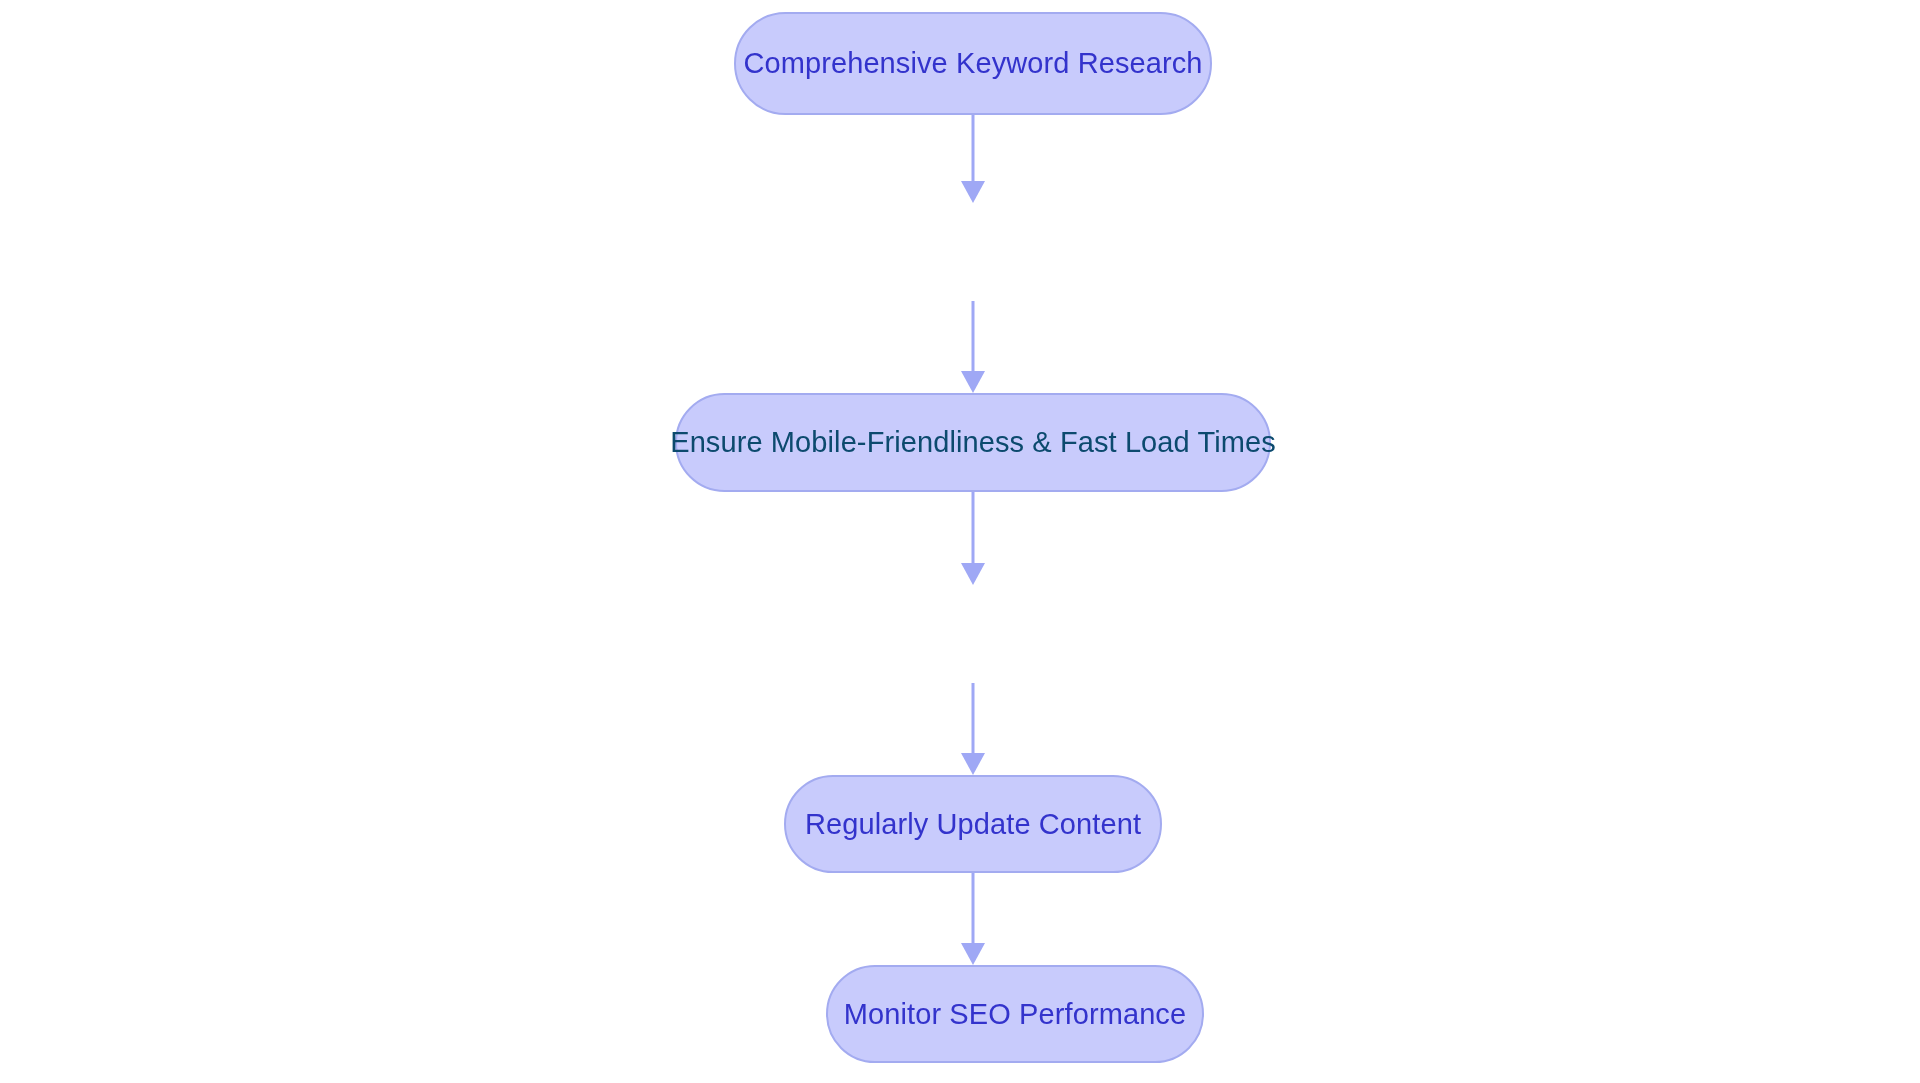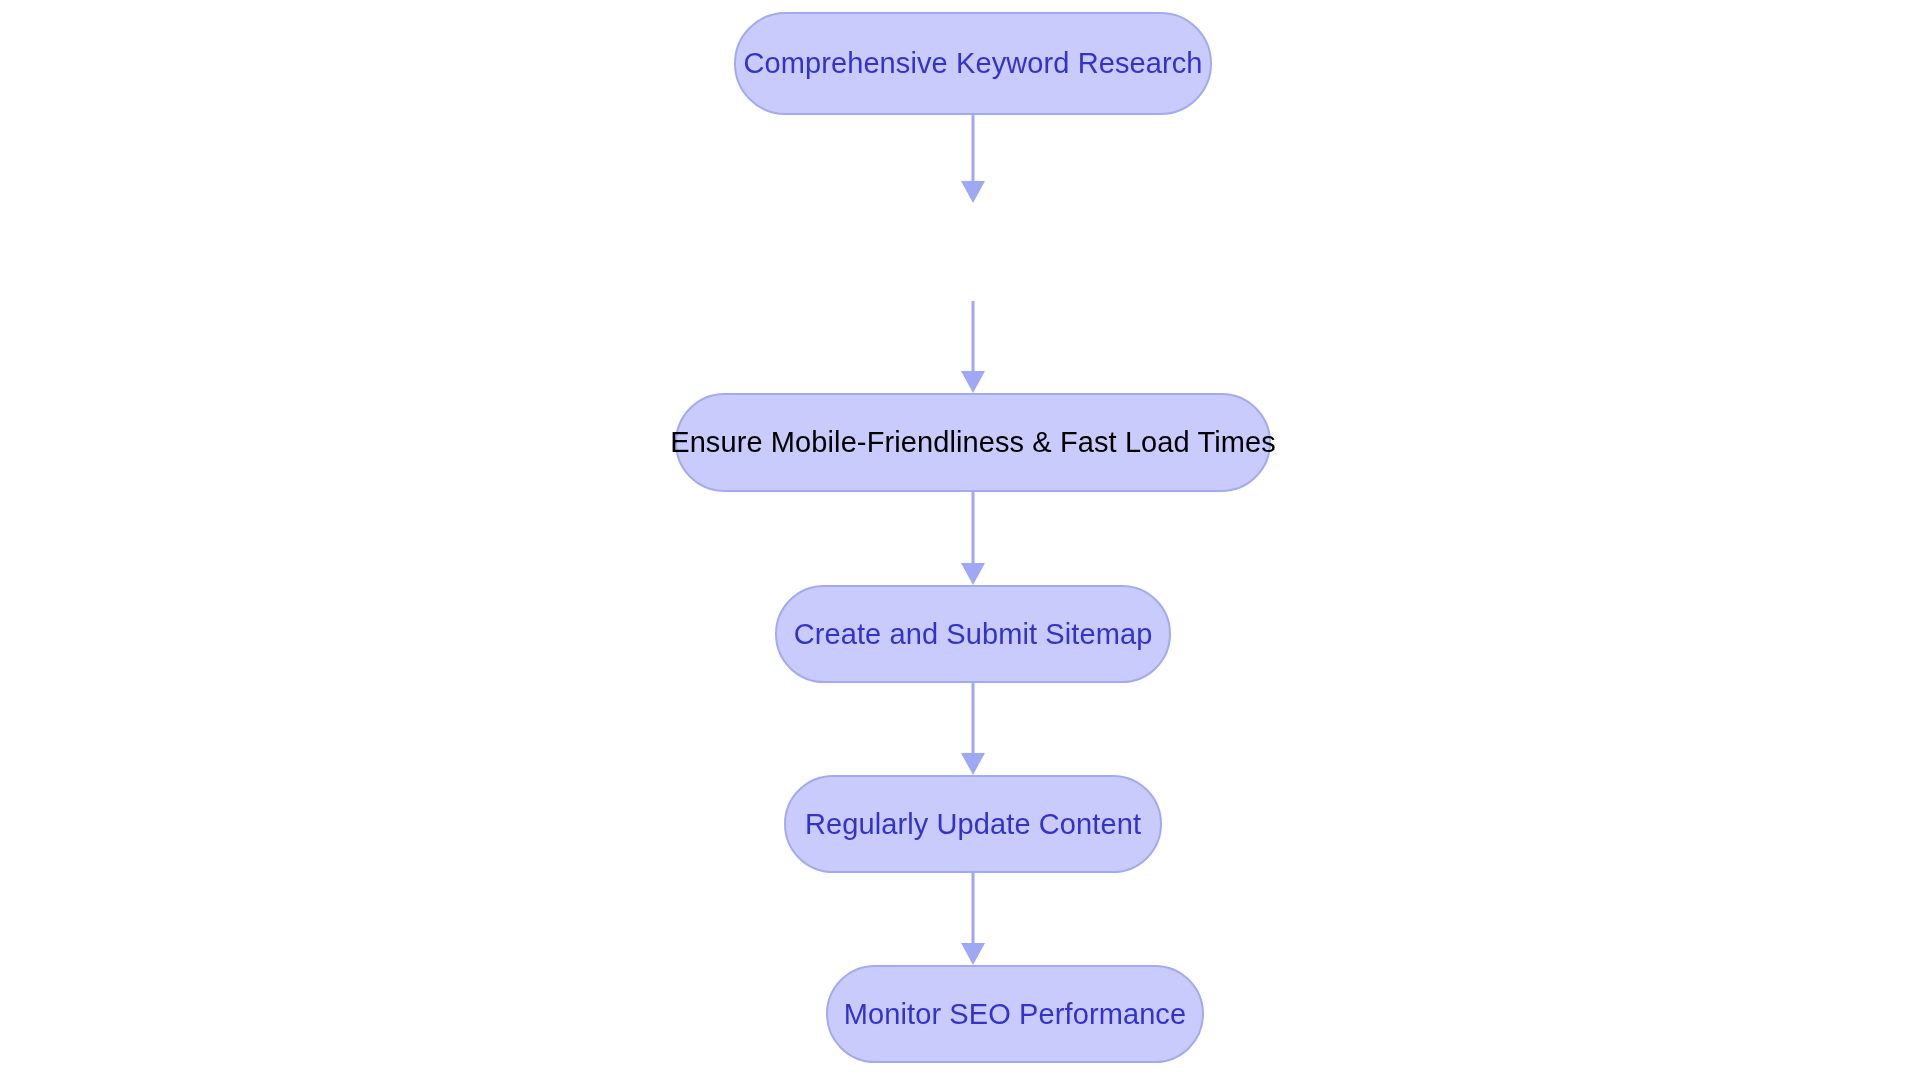--- a/index.html
+++ b/index.html
@@ -88,24 +88,21 @@
     <div class="connector" style="left: 973px; top: 873px; width: 30px; height: 92px;">
       <svg width="30" height="92" viewBox="0 0 30 92">
         <rect x="13.5" y="0" width="3" height="72" fill="#9fa8f5"></rect>
         <polygon points="3,70 27,70 15,92" fill="#9fa8f5"></polygon>
       </svg>
     </div>
     <div class="node" style="left: 973px; top: 12px; width: 478px; height: 103px; background: rgb(200, 203, 252); border-color: rgb(163, 171, 240);">
       <span class="node-label" style="color: rgb(51, 51, 204);">Comprehensive Keyword Research</span>
     </div>
     <div class="node" style="left: 973px; top: 393px; width: 596px; height: 99px; background: rgb(200, 203, 252); border-color: rgb(163, 171, 240);">
-      <span class="node-label" style="color: #000000;">Ensure Mobile-Friendliness &amp; Fast Load Times</span>
-    </div>
-    <div class="node" style="left: 973px; top: 585px; width: 396px; height: 98px; background: rgb(200, 203, 252); border-color: rgb(163, 171, 240);">
-      <span class="node-label" style="color: rgb(51, 51, 204);">Create and Submit Sitemap</span>
+      <span class="node-label" style="color: #0c4a6e;">Ensure Mobile-Friendliness &amp; Fast Load Times</span>
     </div>
     <div class="node" style="left: 973px; top: 775px; width: 378px; height: 98px; background: rgb(200, 203, 252); border-color: rgb(163, 171, 240);">
       <span class="node-label" style="color: rgb(51, 51, 204);">Regularly Update Content</span>
     </div>
     <div class="node" style="left: 1015px; top: 965px; width: 378px; height: 98px; background: rgb(200, 203, 252); border-color: rgb(163, 171, 240);">
       <span class="node-label" style="color: rgb(51, 51, 204);">Monitor SEO Performance</span>
     </div>
   </div>
 
 </body></html>

